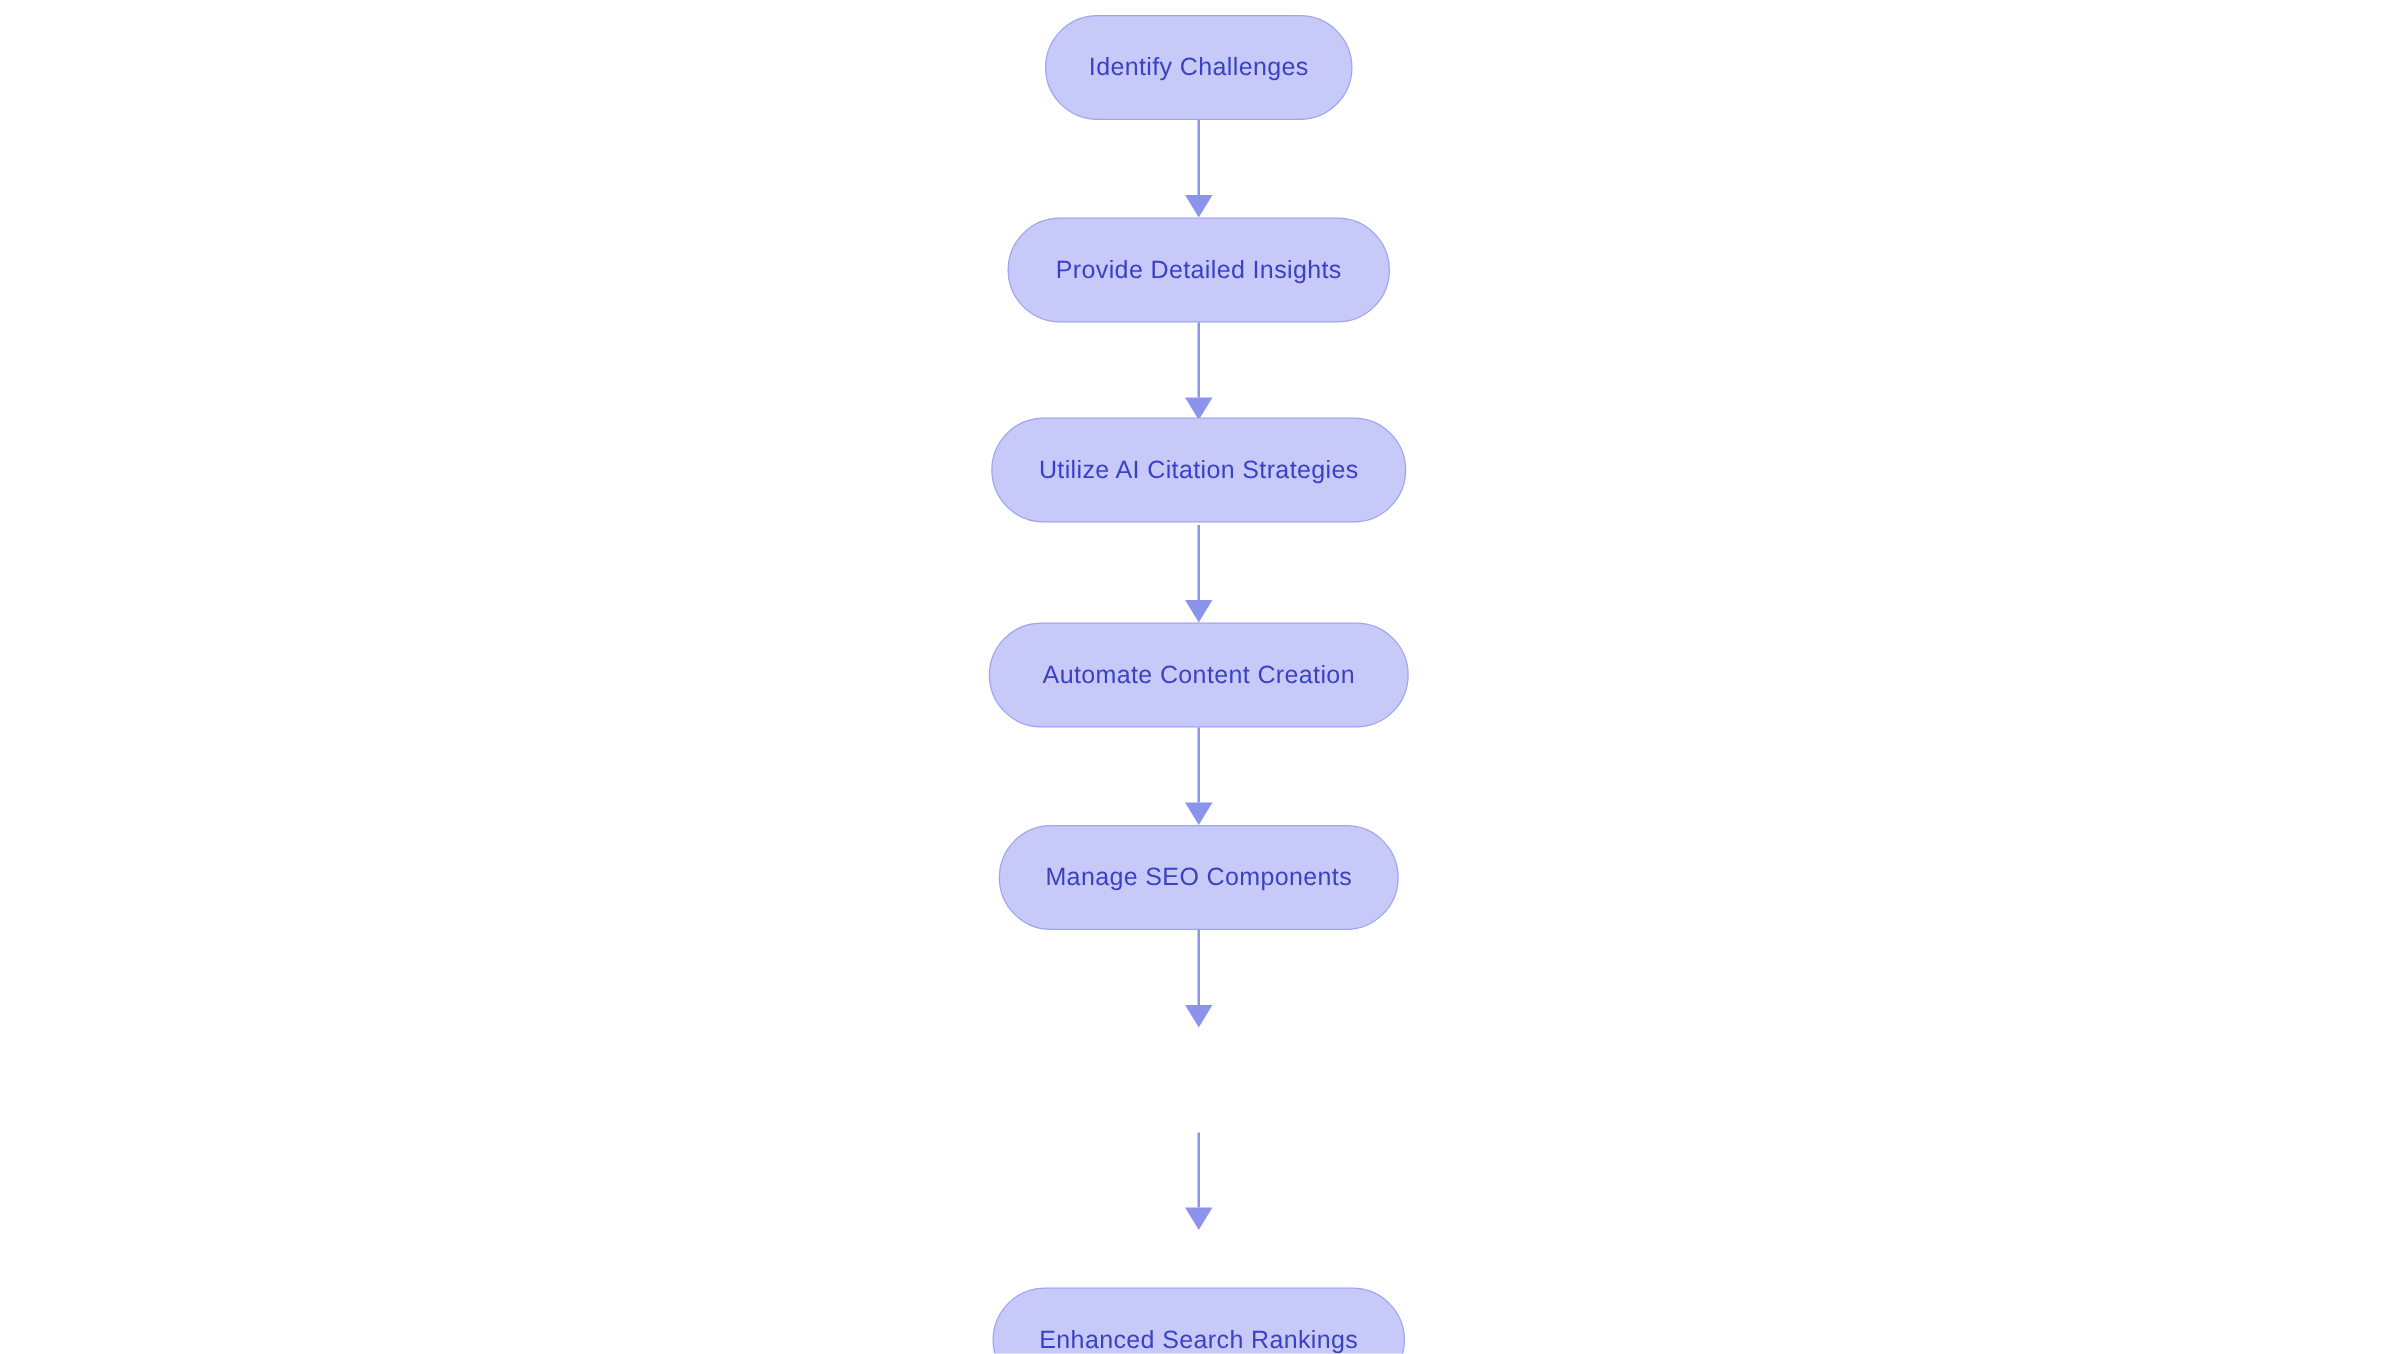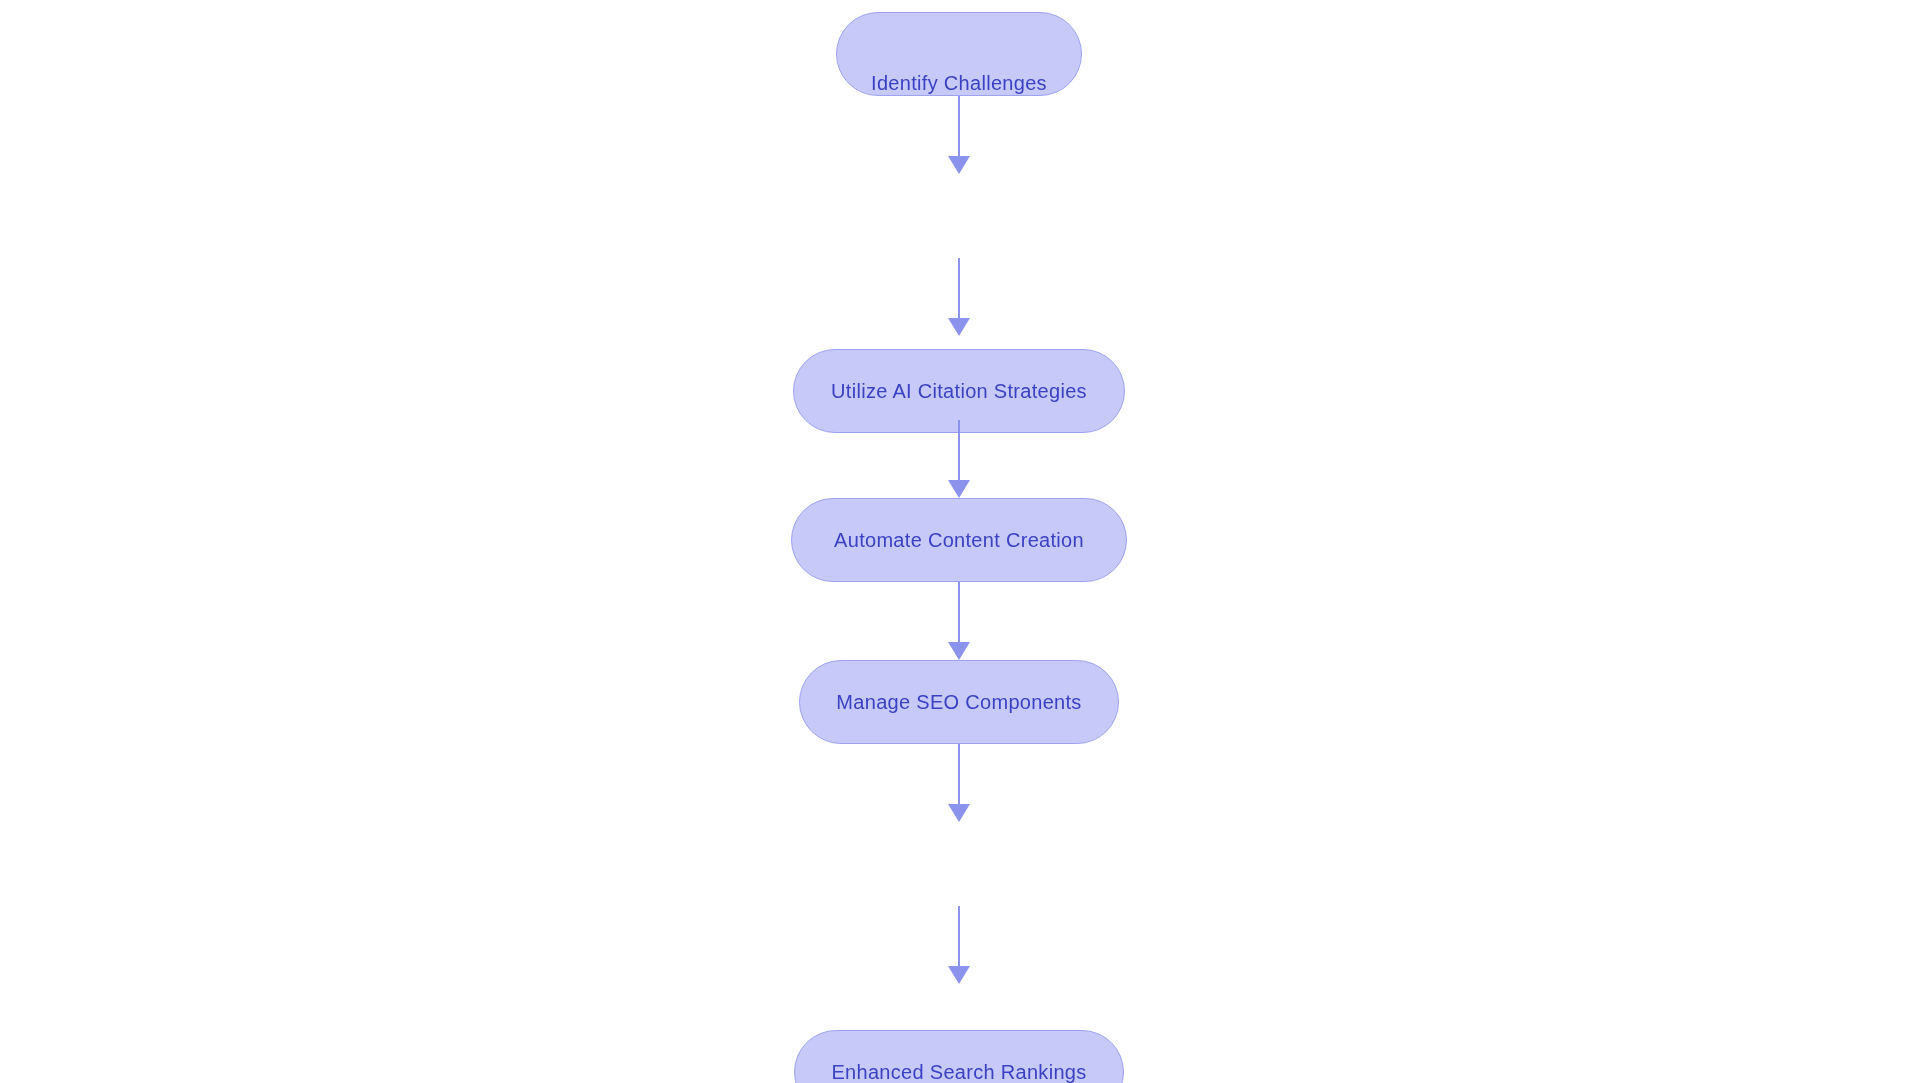--- a/index.html
+++ b/index.html
@@ -27,23 +27,23 @@
     display: flex;
     align-items: center;
     justify-content: center;
   }
   .node-label {
     color: var(--text-color, #3b41c3);
     font-size: 20px;
     letter-spacing: 0.3px;
     white-space: nowrap;
   }
-  .n1 { top: 12px;  width: 246px; align-items: flex-end; }
+  .n1 { top: 12px;  width: 246px; }
   .n2 { top: 174px; width: 306px; }
-  .n3 { top: 349px; width: 332px; }
+  .n3 { top: 334px; width: 332px; }
   .n4 { top: 498px; width: 336px; text-align: right; }
   .n5 { top: 660px; width: 320px; }
   .n6 { top: 822px; width: 296px; }
   .n7 { top: 984px; width: 330px; margin-top: 46px; }
 
   .connector {
     position: absolute;
     left: 959px;
     transform: translateX(-50%);
     width: 22px;
@@ -78,20 +78,23 @@
 
   <div class="node n1">
     <span class="node-label">Identify Challenges</span>
   </div>
 
   <div class="connector c1">
     <div class="arrow-line"></div>
     <div class="arrow-head"></div>
   </div>
 
+  <div class="node n2">
+    <span class="node-label">Provide Detailed Insights</span>
+  </div>
 
   <div class="connector c2">
     <div class="arrow-line"></div>
     <div class="arrow-head"></div>
   </div>
 
   <div class="node n3">
     <span class="node-label">Utilize AI Citation Strategies</span>
   </div>
 

